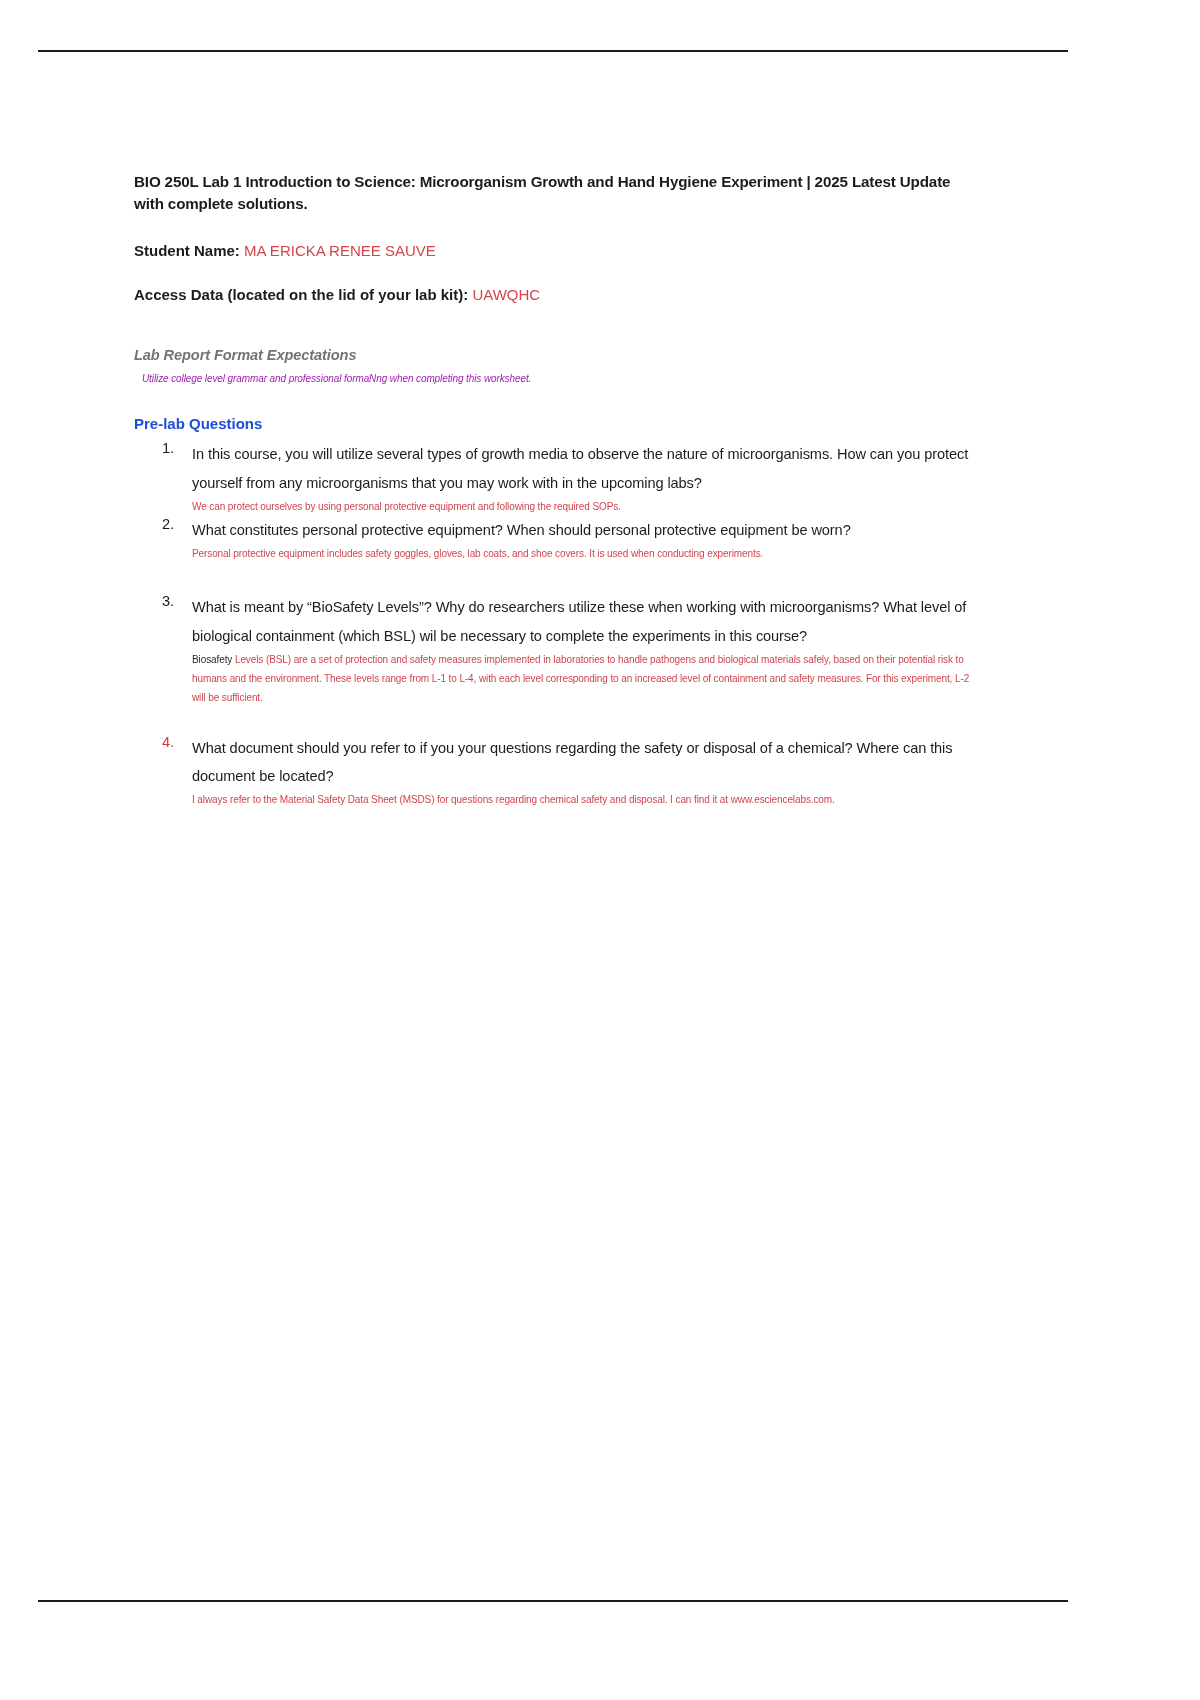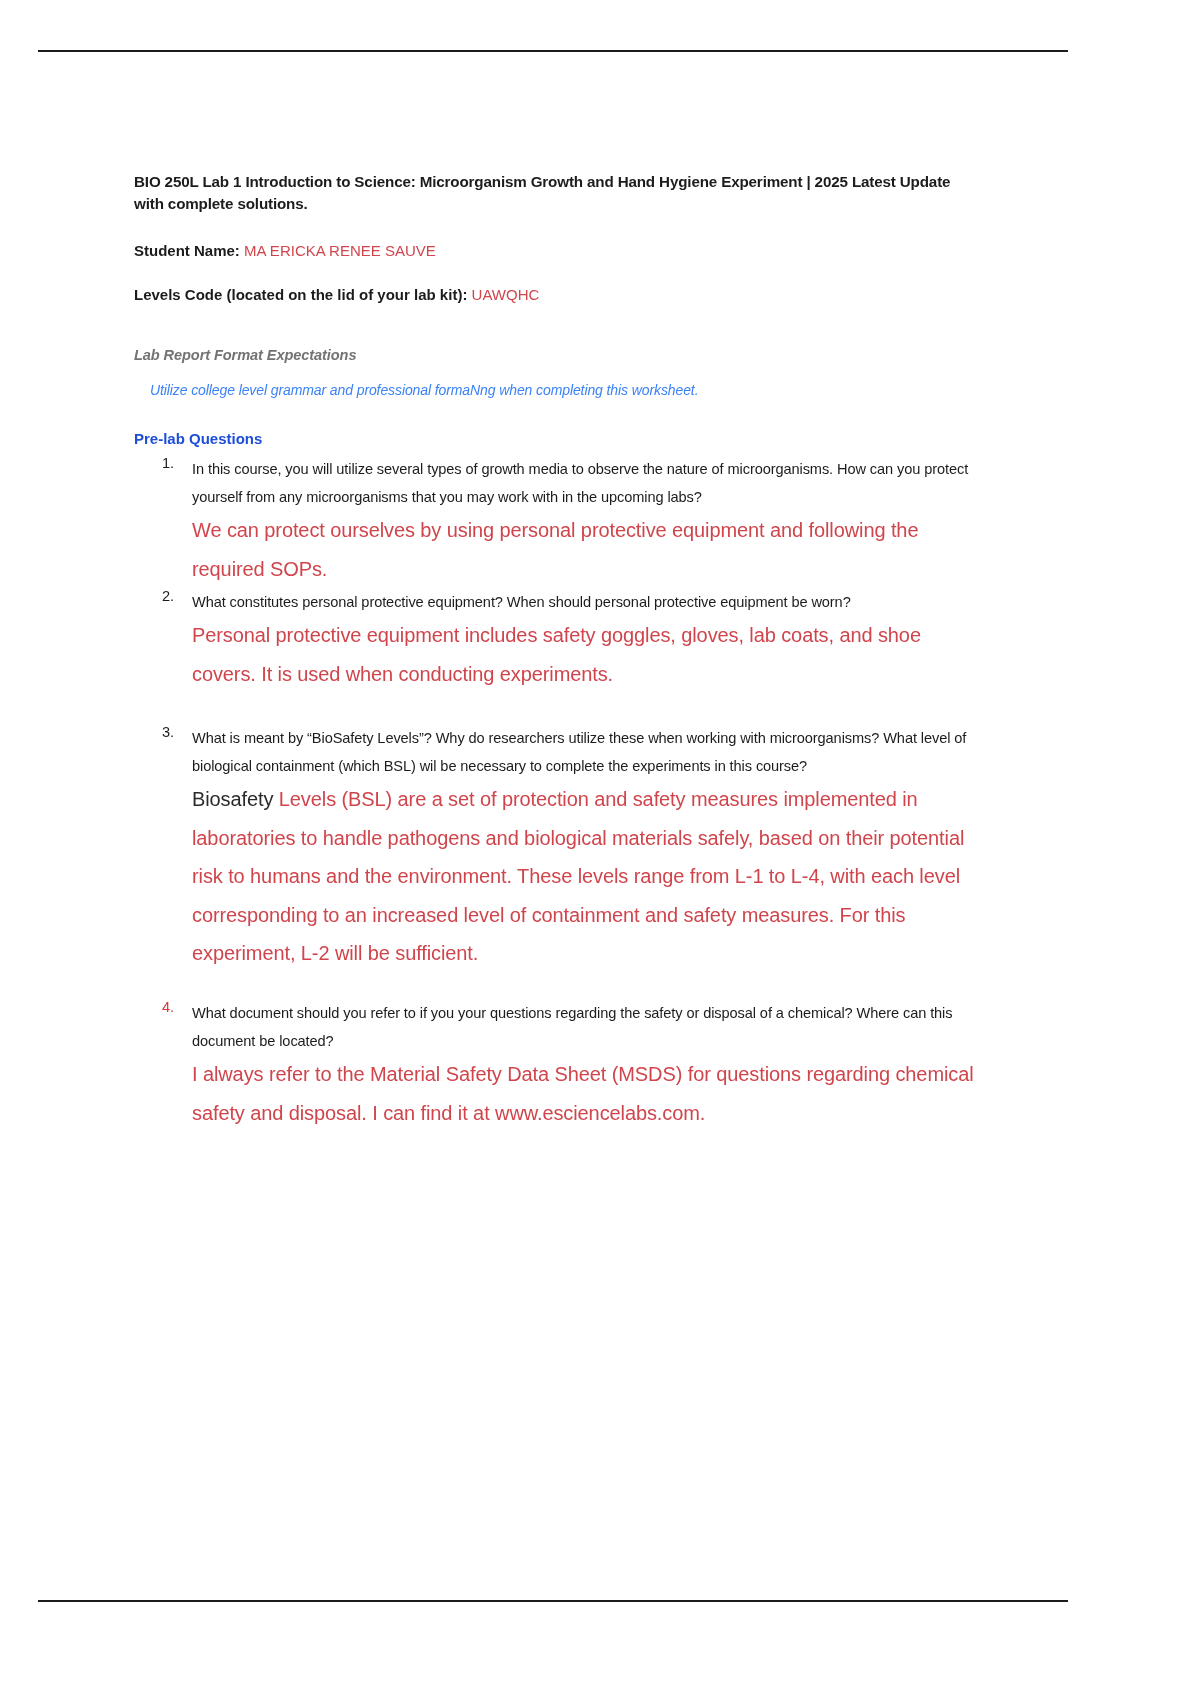--- a/index.html
+++ b/index.html
@@ -64,26 +64,26 @@
   .section-head {
     font-size: 14.6px;
     font-weight: bold;
     font-style: italic;
     color: #737373;
     margin: 42px 0 8px 0;
     letter-spacing: -0.1px;
   }
 
   .italic-note {
-    font-size: 14px;
+    font-size: 10px;
     font-style: italic;
-    color: #3b82f6;
+    color: #a21caf;
     line-height: 1.62;
     letter-spacing: -0.1px;
-    margin: 16px;
+    margin: 8px;
   }
 
   .prelab-head {
     font-size: 15px;
     font-weight: bold;
     color: #1d4ed8;
     margin: 28px 0 8px 0;
   }
 
   ol.qlist {
@@ -107,21 +107,21 @@
   .qnum.red { color: #d6353b; }
 
   .qtext {
     font-size: 14.6px;
     color: #1c1c1c;
     line-height: 1.93;
     letter-spacing: -0.1px;
     margin: 0;
   }
   .answer {
-    font-size: 20px;
+    font-size: 10px;
     color: #d0454c;
     line-height: 1.93;
     letter-spacing: -0.1px;
     margin: 0;
   }
   .answer .lead-dark { color: #2a2a2a; }
   .gap-md { height: 26px; }
   .gap-lg { height: 30px; }
 </style>
 </head>
@@ -134,21 +134,21 @@
 
   <div class="content">
 
     <p class="doc-title">BIO 250L Lab 1 Introduction to Science: Microorganism Growth and Hand Hygiene Experiment | 2025 Latest Update with complete solutions.</p>
 
     <p class="meta-line">
       <span class="meta-label">Student Name</span><span class="meta-label">: </span><span class="meta-value">MA ERICKA RENEE SAUVE</span>
     </p>
 
     <p class="meta-line">
-      <span class="meta-label">Levels Code (located on the lid of your lab kit)</span><span class="meta-label">: </span><span class="meta-value">UAWQHC</span>
+      <span class="meta-label">Access Data (located on the lid of your lab kit)</span><span class="meta-label">: </span><span class="meta-value">UAWQHC</span>
     </p>
 
     <p class="section-head">Lab Report Format Expectations</p>
     <p class="italic-note">Utilize college level grammar and professional formaNng when completing this worksheet.</p>
 
     <p class="prelab-head">Pre-lab Questions</p>
 
     <ol class="qlist">
 
       <li>

